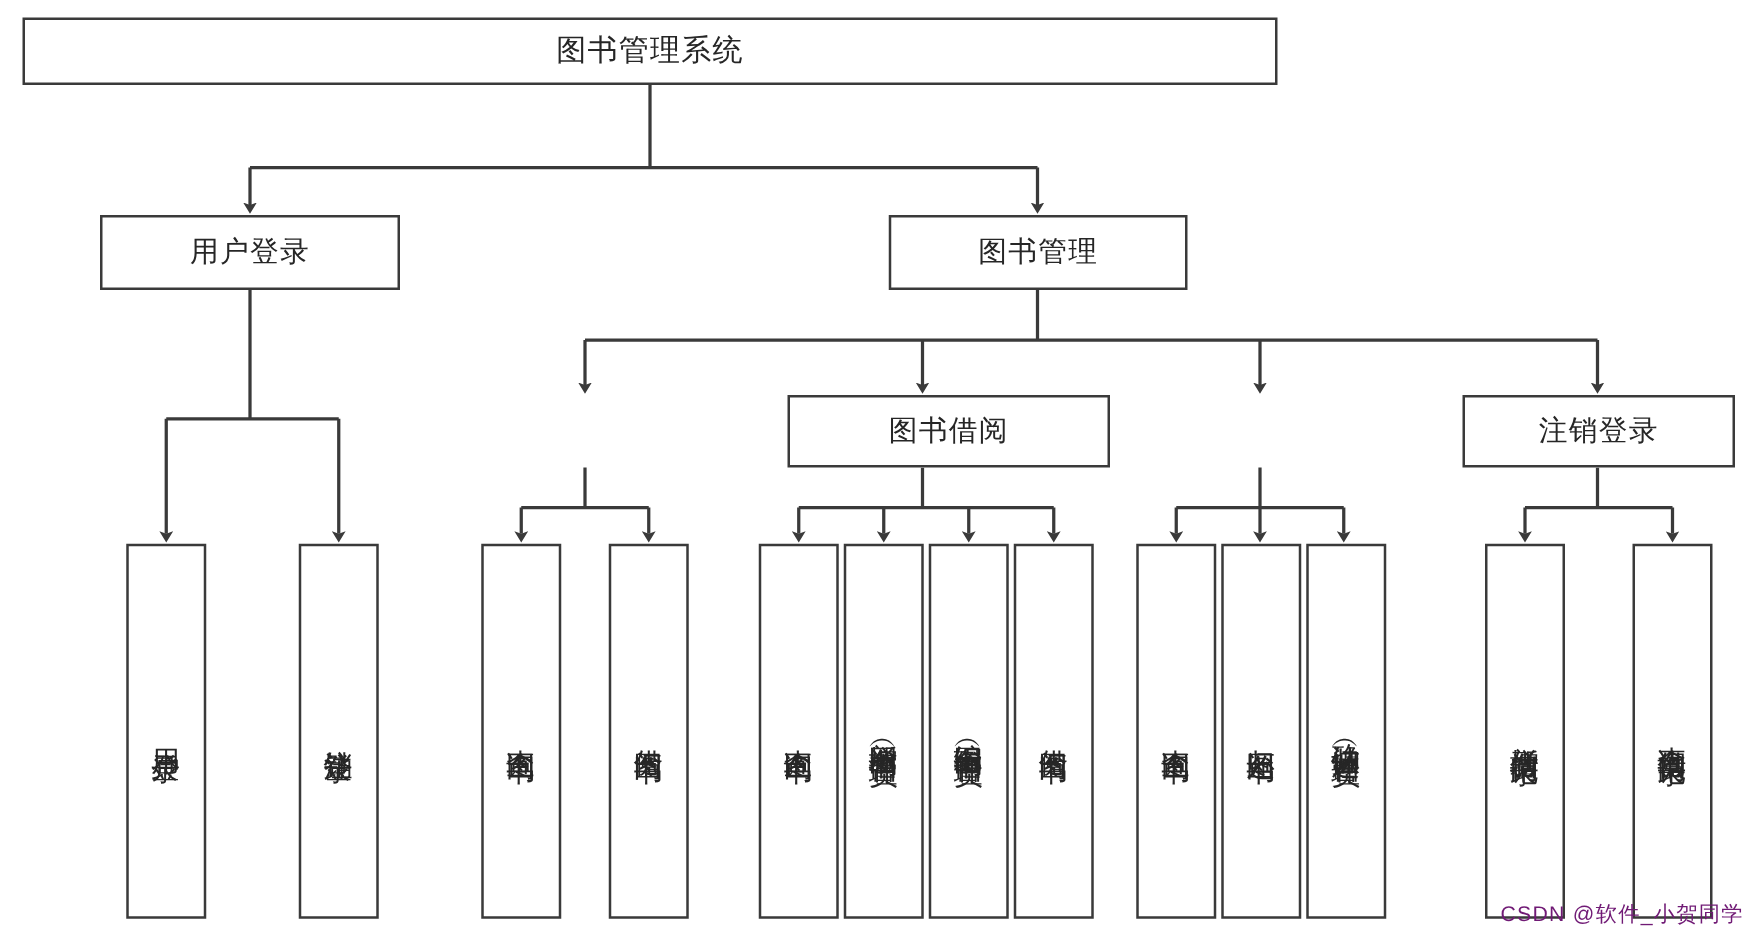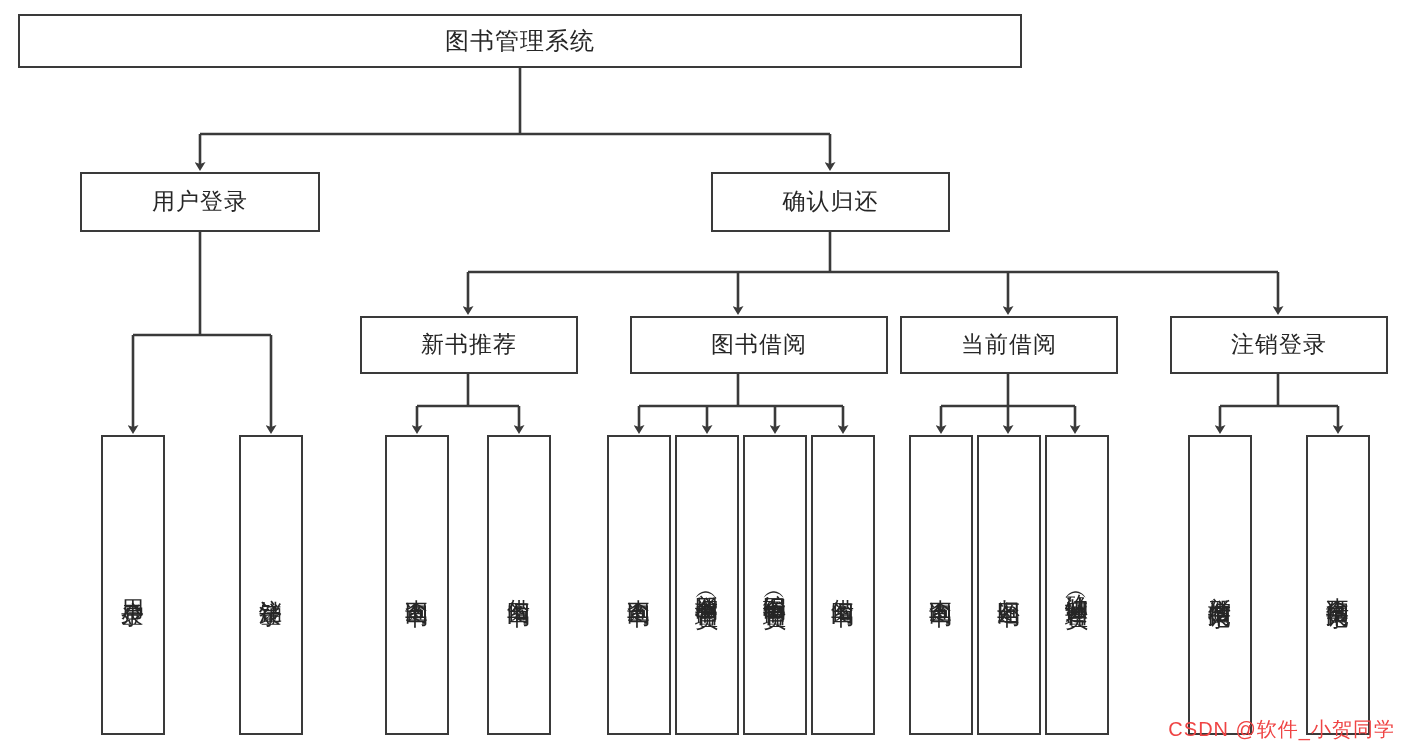--- a/index.html
+++ b/index.html
@@ -52,22 +52,22 @@
     text-orientation:upright;
     display:block;
     white-space:normal;
     max-height:100%;
   }
   #root-node{font-size:24px;}
   .watermark{
     position:absolute;
     right:10px;
     bottom:4px;
-    font-size:20px;
-    color:#ef4444;
+    font-size:17px;
+    color:#701a75;
     letter-spacing:1px;
     z-index:3;
     white-space:nowrap;
   }
 </style>
 </head>
 <body>
 
 <div id="canvas">
 
@@ -122,31 +122,25 @@
   </svg>
 
   <div class="node horiz" id="root-node" style="left:18px;top:14px;width:1004px;height:54px;">
     <span>图书管理系统</span>
   </div>
 
   <div class="node horiz" style="left:80px;top:172px;width:240px;height:60px;">
     <span>用户登录</span>
   </div>
   <div class="node horiz" style="left:711px;top:172px;width:239px;height:60px;">
-    <span>确认归还</span>
+    <span>图书管理</span>
   </div>
 
-  <div class="node horiz" style="left:360px;top:316px;width:218px;height:58px;">
-    <span>新书推荐</span>
-  </div>
   <div class="node horiz" style="left:630px;top:316px;width:258px;height:58px;">
     <span>图书借阅</span>
-  </div>
-  <div class="node horiz" style="left:900px;top:316px;width:218px;height:58px;">
-    <span>当前借阅</span>
   </div>
   <div class="node horiz" style="left:1170px;top:316px;width:218px;height:58px;">
     <span>注销登录</span>
   </div>
 
   <div class="node vert" style="left:101px;top:435px;width:64px;height:300px;">
     <span class="vtext">用户登录</span>
   </div>
   <div class="node vert" style="left:239px;top:435px;width:64px;height:300px;">
     <span class="vtext">注销登录</span>

